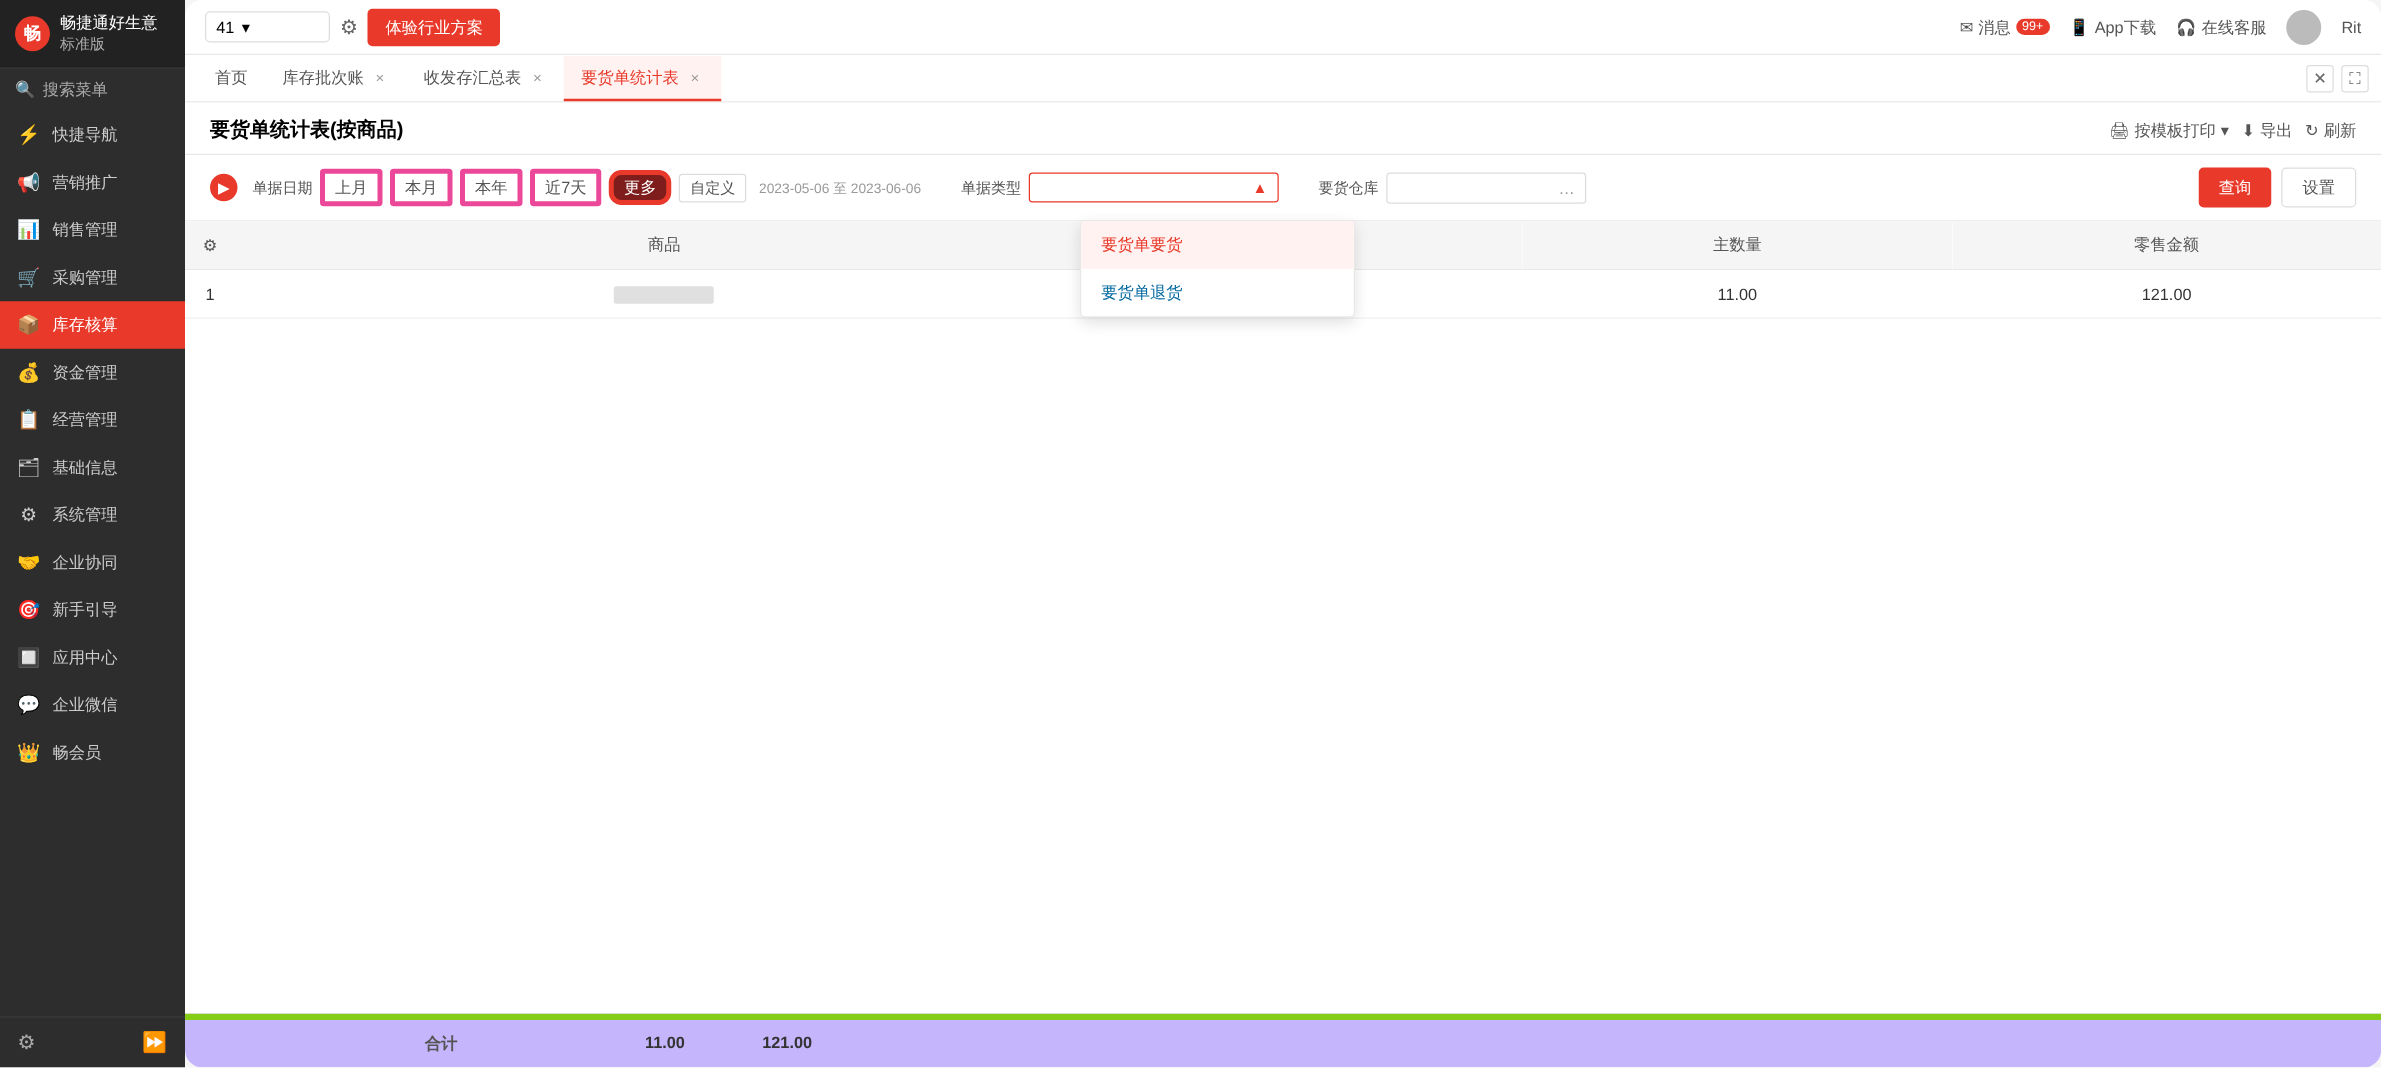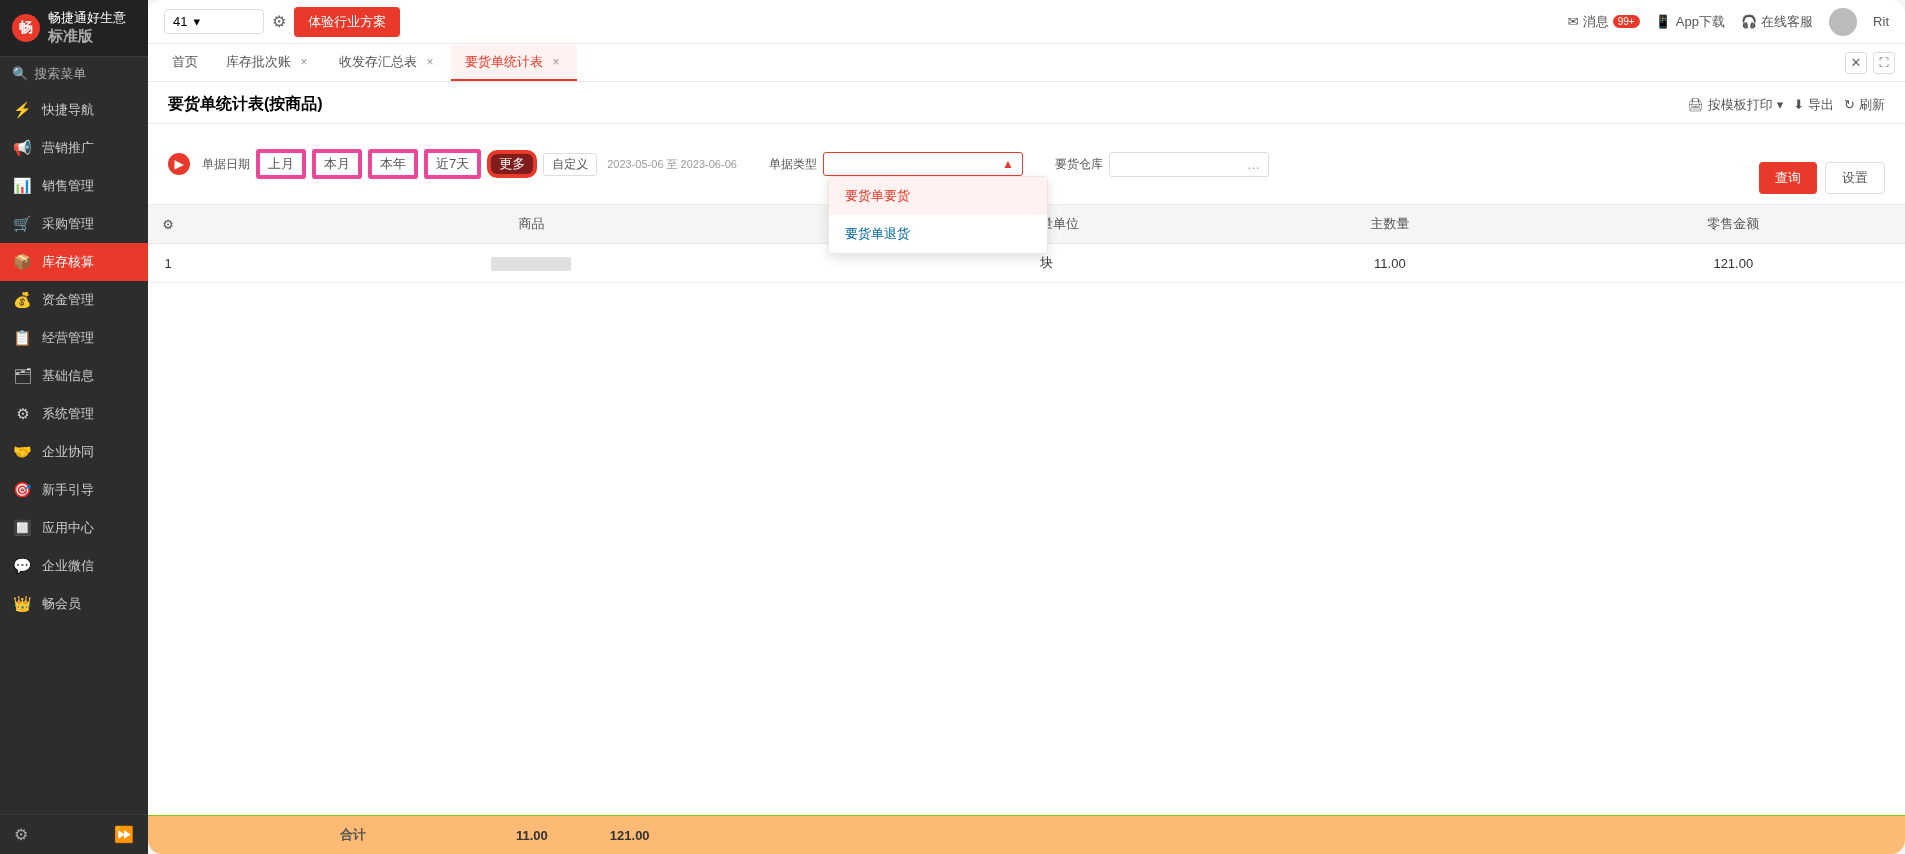--- a/index.html
+++ b/index.html
@@ -26,21 +26,21 @@
       border-bottom: 1px solid #3a3a3a;
     }
     .sidebar-logo-icon {
       width: 28px; height: 28px;
       background: #e8392a;
       border-radius: 50%;
       display: flex; align-items: center; justify-content: center;
       color: #fff; font-weight: bold; font-size: 14px;
     }
     .sidebar-logo-text { font-size: 13px; color: #fff; line-height: 1.3; }
-    .sidebar-logo-sub { font-size: 15px; color: #aaa; font-weight: bold; }
+    .sidebar-logo-sub { font-size: 12px; color: #aaa; }
     .sidebar-search {
       display: flex; align-items: center;
       padding: 8px 12px; gap: 6px; color: #aaa;
       cursor: pointer;
     }
     .sidebar-scroll {
       flex: 1; overflow-y: auto; overflow-x: hidden;
     }
     .sidebar-scroll::-webkit-scrollbar { width: 4px; }
     .sidebar-scroll::-webkit-scrollbar-thumb { background: #555; border-radius: 2px; }
@@ -184,34 +184,34 @@
     .filter-type-arrow { color: #e8392a; font-size: 12px; }
     .filter-warehouse-group {
       display: flex; align-items: center; gap: 6px; margin-left: 20px;
     }
     .filter-warehouse-input {
       border: 1px solid #ddd; border-radius: 3px;
       padding: 4px 8px; min-width: 160px;
       display: flex; align-items: center; justify-content: space-between;
     }
     .filter-dots { color: #999; cursor: pointer; margin-left: 4px; }
-    .filter-actions { margin-left: auto; display: flex; gap: 8px; margin-top: 28px; }
+    .filter-actions { margin-left: auto; display: flex; gap: 8px; }
     .btn-query {
       background: #e8392a; color: #fff; border: none;
       border-radius: 4px; padding: 6px 16px; cursor: pointer;
     }
     .btn-settings {
       background: #fff; color: #555; border: 1px solid #ddd;
       border-radius: 4px; padding: 6px 16px; cursor: pointer;
     }
 
     
     .dropdown-menu {
       position: absolute;
-      top: 52px; left: 680px;
+      top: 52px; left: 716px;
       background: #fff;
       border: 1px solid #e8e8e8;
       border-radius: 4px;
       box-shadow: 0 4px 12px rgba(0,0,0,0.12);
       z-index: 100;
       min-width: 220px;
     }
     .dropdown-item {
       padding: 10px 16px;
       cursor: pointer;
@@ -246,24 +246,24 @@
     .product-name-blur {
       display: inline-block;
       background: #e0e0e0;
       border-radius: 2px;
       width: 80px; height: 14px;
       vertical-align: middle;
     }
 
     
     .table-footer {
-      background: #fdba74;
-      border-top: 1px solid #84cc16;
+      background: #c4b5fd;
+      border-top: 5px solid #84cc16;
       padding: 10px 12px;
-      display: flex; align-items: center;
+      display: flex; 
       flex-shrink: 0;
     }
     .footer-label { margin-left: 180px; color: #555; font-weight: bold; }
     .footer-qty { margin-left: 150px; color: #333; font-weight: bold; }
     .footer-amount { margin-left: 62px; color: #333; font-weight: bold; }
   </style>
 </head>
 <body>
 
 <div class="sidebar">

